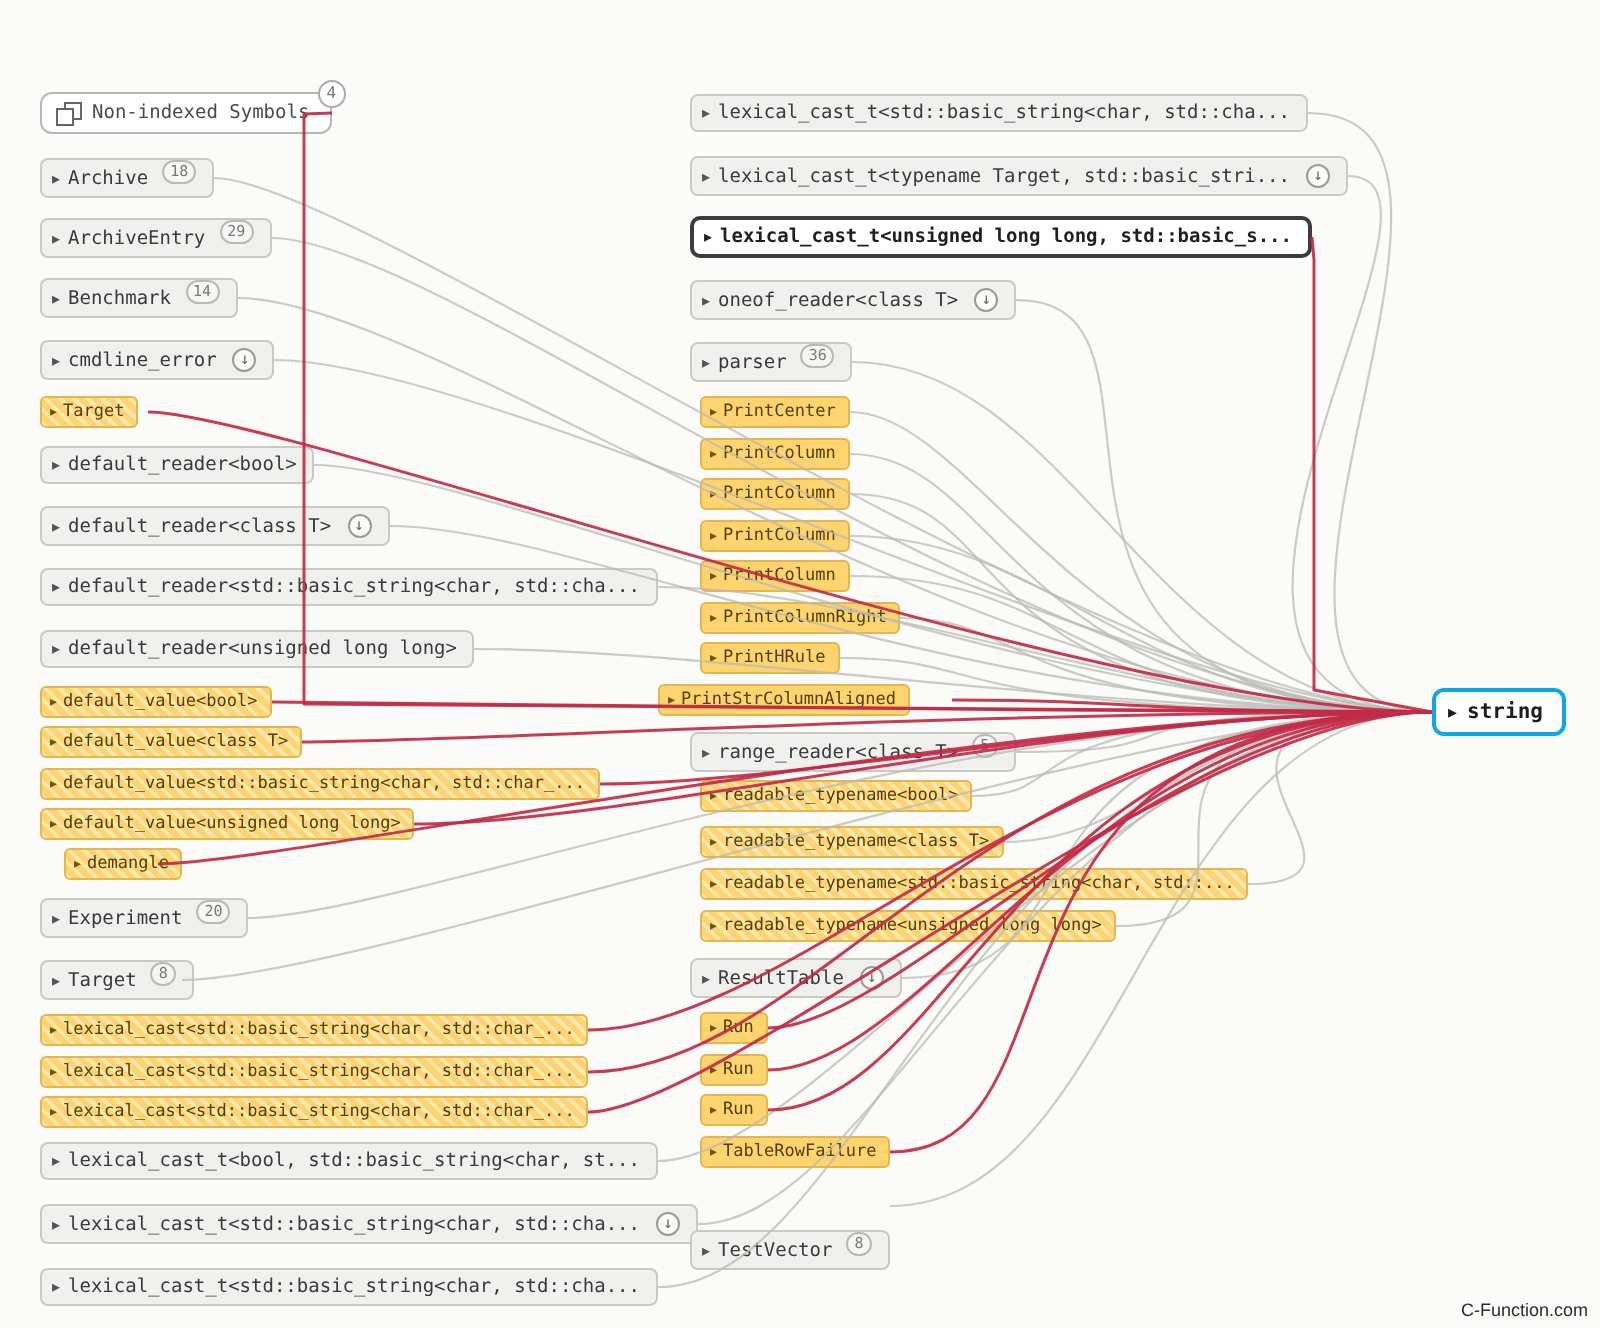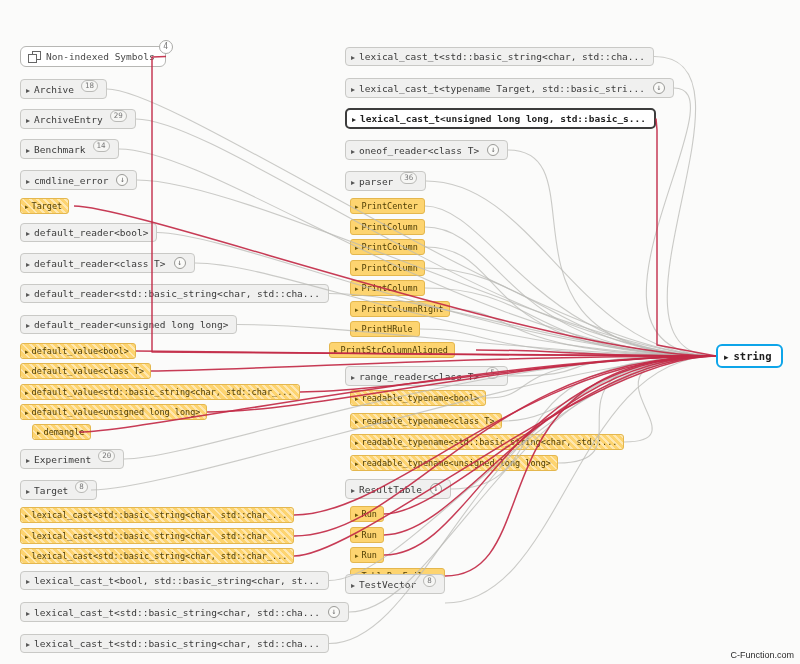--- a/index.html
+++ b/index.html
@@ -328,21 +328,21 @@
         <span class="lbl">Run</span>
       </div>
       <div class="node yellow" style="left: 350px; top: 547px;">
         <span class="arrow"></span>
         <span class="lbl">Run</span>
       </div>
       <div class="node yellow" style="left: 350px; top: 568px;">
         <span class="arrow"></span>
         <span class="lbl">TableRowFailure</span>
       </div>
-      <div class="node plain" style="left: 345px; top: 574px; align-items: flex-end;">
+      <div class="node plain" style="left: 345px; top: 615px; align-items: flex-end;">
         <span class="arrow"></span>
         <span class="lbl">TestVector</span>
         <span class="badge">8</span>
       </div>
     </div>
 
   <div id="target-node" style="left: 716px; top: 344px;">
     <span class="arrow"></span>
     <span class="lbl">string</span>
   </div>

